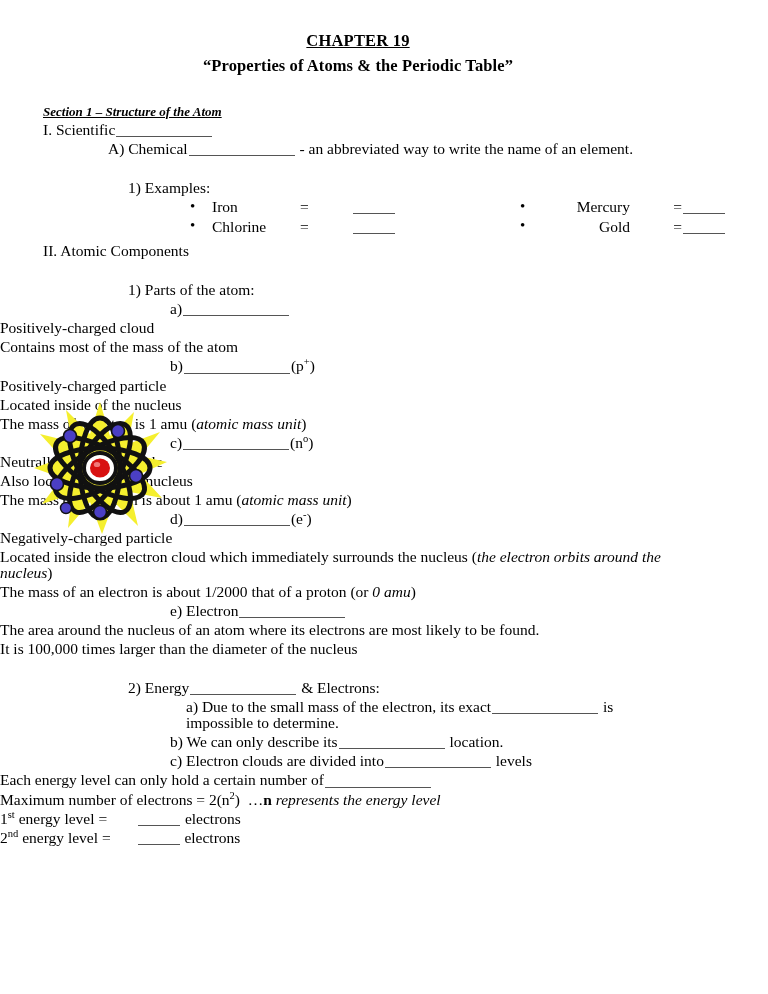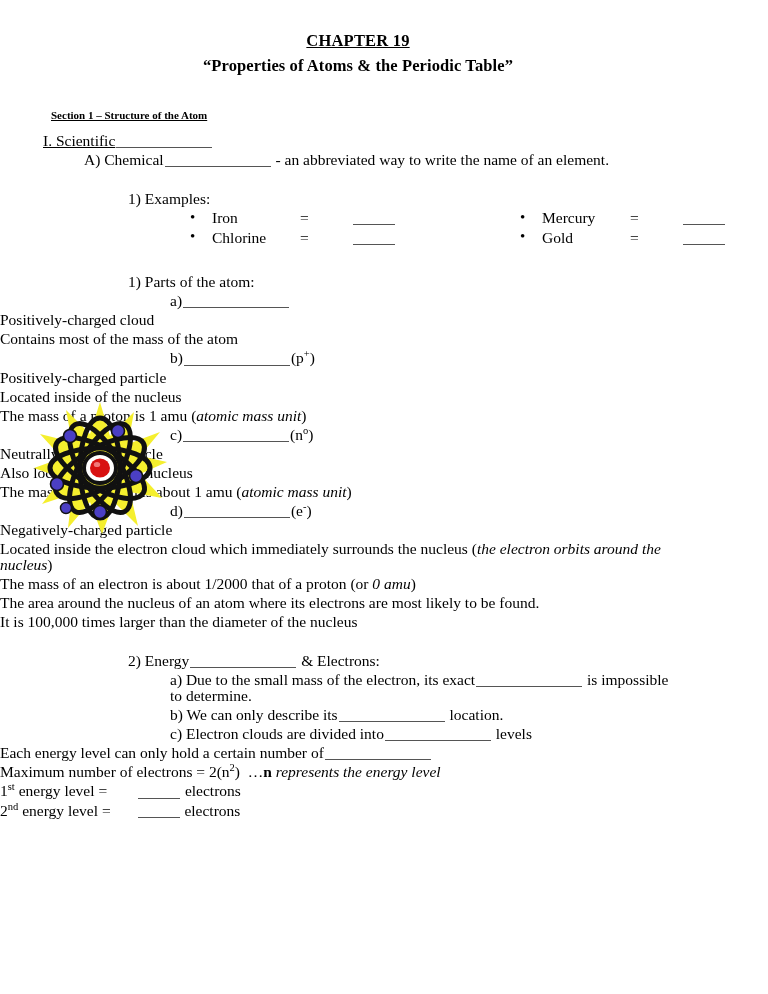--- a/index.html
+++ b/index.html
@@ -41,37 +41,38 @@
     font-weight: bold;
     font-size: 16.5px;
     margin: 3px;
     padding-top: 5px;
     letter-spacing: .1px;
   }
 
   .section-head {
     font-weight: bold;
     text-decoration: underline;
-    font-size: 11px;
-    margin: 8px;
+    font-size: 13px;
+    margin: 0;
     padding-top: 28px;
     padding-left: 43px;
+    font-style: italic;
   }
 
   
   .line {
     margin: 0;
     padding-top: 3.5px;
     white-space: nowrap;
   }
   .line.wrap { white-space: normal; }
 
   
-  .i0  { padding-left: 43px; text-decoration: underline; }
-  .i1  { padding-left: 84px; }
+  .i0  { padding-left: 43px; }
+  .i1  { padding-left: 84px; margin-left: 24px; }
   .i2  { padding-left: 128px; margin-top: 20px; }
   .i3  { padding-left: 170px; }
   .i6  { padding-left: 170px; }
 
   
   .blank {
     display: inline-block;
     border-bottom: 1px solid #555;
     vertical-align: baseline;
     height: 0.92em;
@@ -114,21 +115,21 @@
   
   .ex-wrap {
     position: relative;
     width: 768px;
   }
   .ex-col {
     position: absolute;
     top: 0;
   }
   .ex-left  { left: 190px; }
-  .ex-right { left: 520px; }
+  .ex-right { left: 520px; text-align: right; }
   .ex-row {
     position: relative;
     padding-top: 3.5px;
     white-space: nowrap;
   }
   .ex-row::before {
     content: "\2022";
     position: absolute;
     left: -22px;
     top: 3.5px;
@@ -190,20 +191,21 @@
     <div class="ex-col ex-right">
       <div class="ex-row">
         <span class="ex-name">Mercury</span><span class="ex-eq">=</span><span class="blank b-sm"></span>
       </div>
       <div class="ex-row">
         <span class="ex-name">Gold</span><span class="ex-eq">=</span><span class="blank b-sm"></span>
       </div>
     </div>
   </div>
 
+  <div class="line i0">II. Atomic Components</div>
 
 
   <div class="line i2">1) Parts of the atom:</div>
 
   <div class="line i3">
     <span>a)</span><span class="blank b-xl"></span>
   </div>
   <ul class="b bl-1">
     <li>Positively-charged cloud</li>
     <li>Contains most of the mass of the atom</li>
@@ -237,31 +239,34 @@
   <ul class="b bl-1" style="padding-right:48px;">
     <li>Negatively-charged particle</li>
     <li>
       <span>Located inside the electron cloud which immediately surrounds the nucleus (</span><i>the electron orbits around the nucleus</i><span>)</span>
     </li>
     <li>
       <span>The mass of an electron is about 1/2000 that of a proton (or </span><i>0 amu</i><span>)</span>
     </li>
   </ul>
 
+  <div class="line i6">
+    <span>e) Electron</span><span class="blank b-xl"></span>
+  </div>
   <ul class="b bl-1" style="padding-right:52px;">
     <li>The area around the nucleus of an atom where its electrons are most likely to be found.</li>
     <li>It is 100,000 times larger than the diameter of the nucleus</li>
   </ul>
 
   <div class="line i2">
     <span>2) Energy</span><span class="blank b-xl"></span>
     <span>&amp; Electrons:</span>
   </div>
 
-  <div class="line i3 wrap" style="padding-right:40px;">
+  <div class="line i3 wrap" style="padding-right:40px;margin-left:16px;">
     <span>a)</span>
     <span>Due to the small mass of the electron, its exact</span><span class="blank b-xl"></span>
     <span>is impossible to determine.</span>
   </div>
 
   <div class="line i3">
     <span>b)</span>
     <span>We can only describe its</span><span class="blank b-xl"></span>
     <span>location.</span>
   </div>

